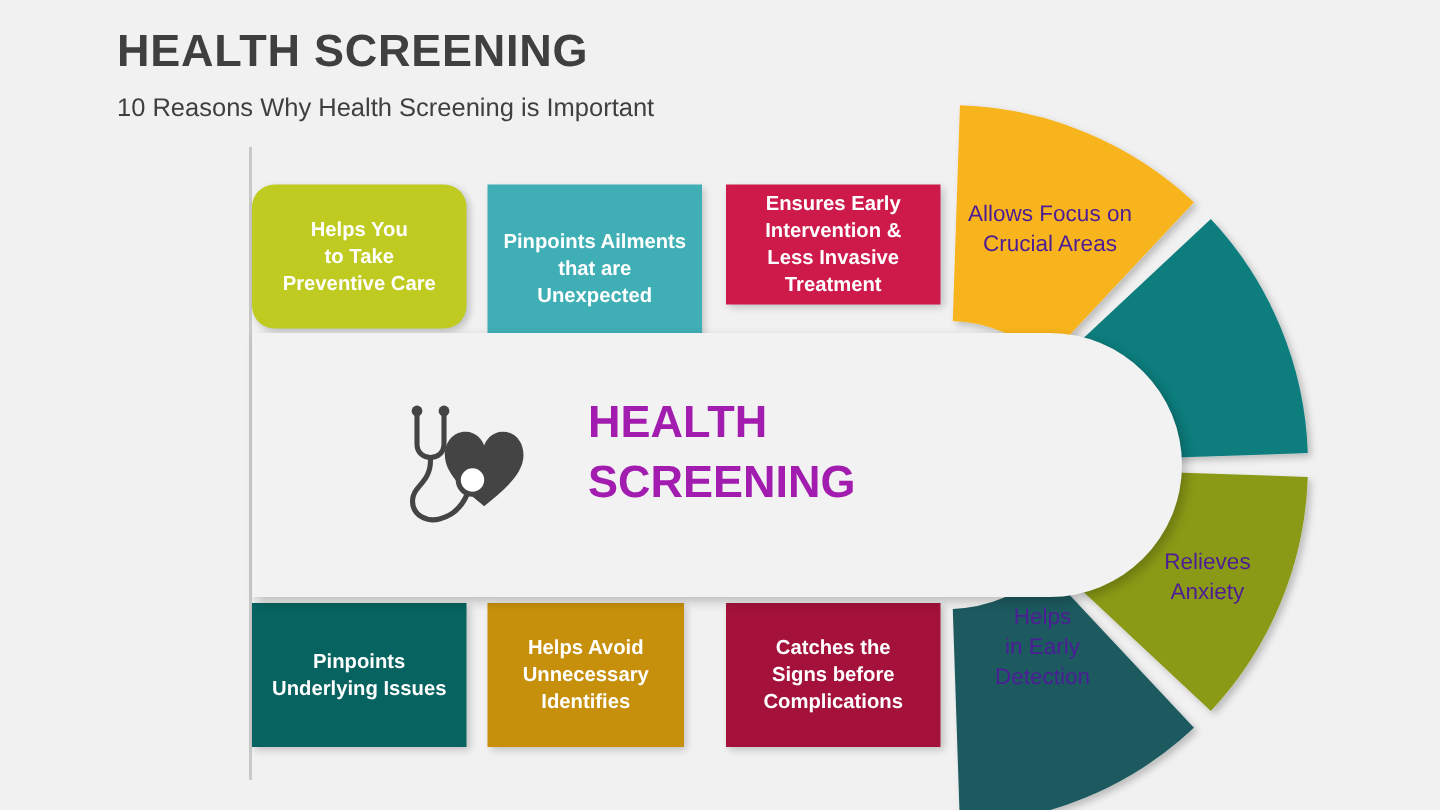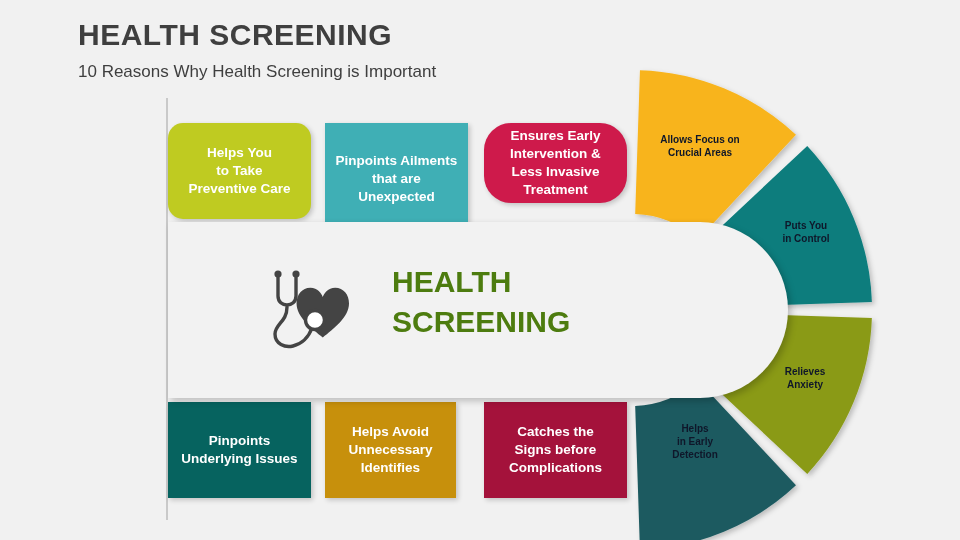--- a/index.html
+++ b/index.html
@@ -37,58 +37,58 @@
     width:620px; height:176px;
     background:#f2f2f2;
     border-radius:0 88px 88px 0;
     box-shadow:3px 3px 7px rgba(0,0,0,0.22);
   }
   .center-text {
     position:absolute;
     left:352px; top:262px;
     width:260px;
     font-size:30px; font-weight:bold; line-height:1.33;
-    color:#4d7c0f;
+    color:#a21caf;
   }
   .center-icon {
     position:absolute; left:222px; top:258px;
     width:104px; height:104px;
   }
 
   
   .tile {
     position:absolute;
     display:flex; align-items:center; justify-content:center;
     color:#ffffff;
     font-size:13.5px; font-weight:bold;
     line-height:1.32; text-align:center;
     box-shadow:2px 2px 5px rgba(0,0,0,0.2);
   }
   .tile span { display:block; padding:0 6px; }
 
   
   .tile.t1 { left:128px;  top:123px; width:143px; height:96px;border-radius:15px; }
   .tile.t2 { left:285px;  top:123px; width:143px; height:112px; }
-  .tile.t3 { left:444px;  top:123px; width:143px; height:80px;border-radius:27px; }
+  .tile.t3 { left:444px;  top:123px; width:143px; height:80px; }
   
   .tile.b1 { left:128px;  top:402px; width:143px; height:96px; }
   .tile.b2 { left:285px;  top:402px; width:131px; height:96px; }
   .tile.b3 { left:444px;  top:402px; width:143px; height:96px; }
 
   
   .arc-layer { position:absolute; left:0; top:0; width:960px; height:540px; }
   .wedge-label {
     position:absolute;
-    color:#0f172a; font-size:10px; font-weight:bold;
+    color:#4c1d95; font-size:15px; font-weight:normal;
     line-height:1.32; text-align:center;
   }
   .wedge-label.w1 { left:596px; top:133px; width:128px; }
   .wedge-label.w2 { left:710px; top:219px; width:112px; }
   .wedge-label.w3 { left:712px; top:365px; width:106px; }
-  .wedge-label.w4 { left:600px; top:422px; width:110px; }
+  .wedge-label.w4 { left:600px; top:402px; width:110px; }
 </style>
 </head>
 <body>
 
 <div id="stage">
 
   <div class="title">HEALTH SCREENING</div>
   <div class="subtitle">10 Reasons Why Health Screening is Important</div>
 
   <div class="guide-rule"></div>
@@ -180,24 +180,20 @@
 
   <div class="center-text">
     <div>HEALTH</div>
     <div>SCREENING</div>
   </div>
 
   <div class="wedge-label w1">
     <div>Allows Focus on</div>
     <div>Crucial Areas</div>
   </div>
-  <div class="wedge-label w2">
-    <div>Puts  You</div>
-    <div>in Control</div>
-  </div>
   <div class="wedge-label w3">
     <div>Relieves</div>
     <div>Anxiety</div>
   </div>
   <div class="wedge-label w4">
     <div>Helps</div>
     <div>in Early</div>
     <div>Detection</div>
   </div>
 

